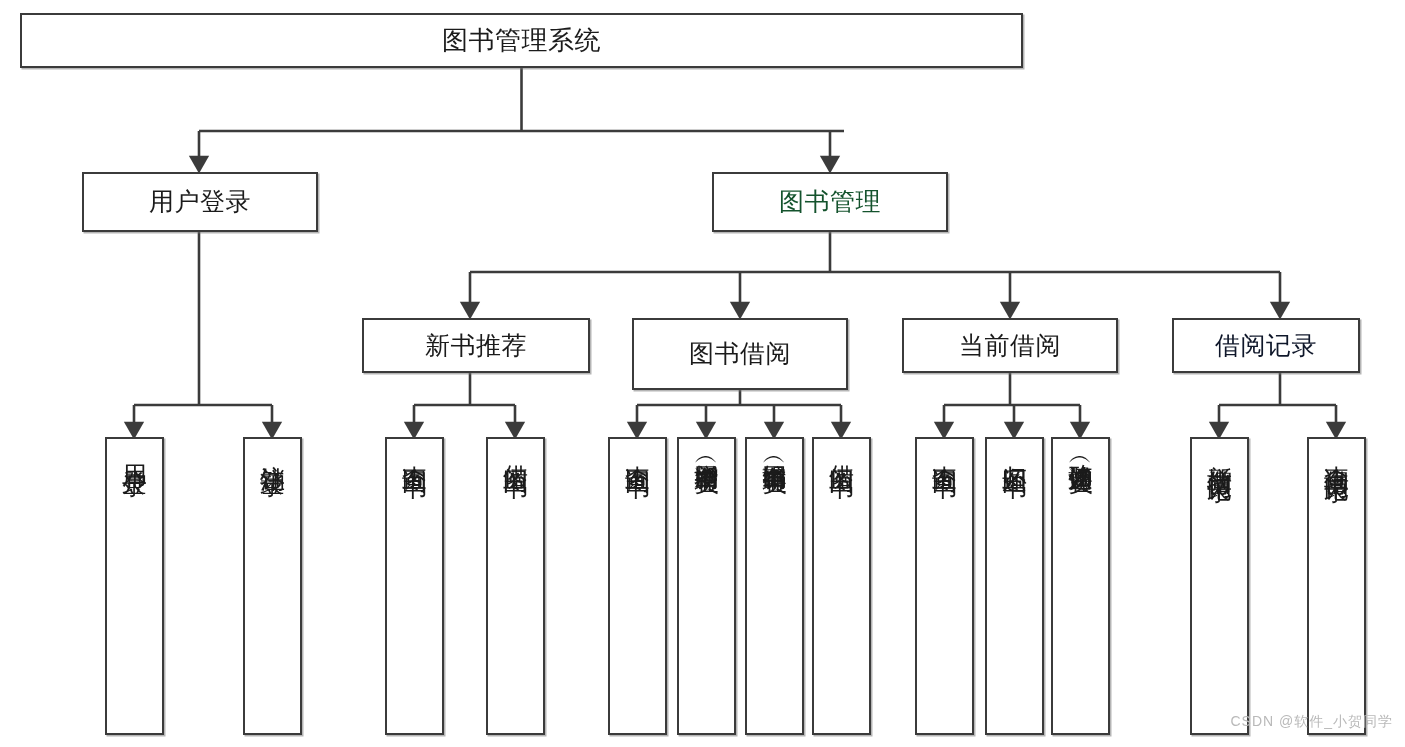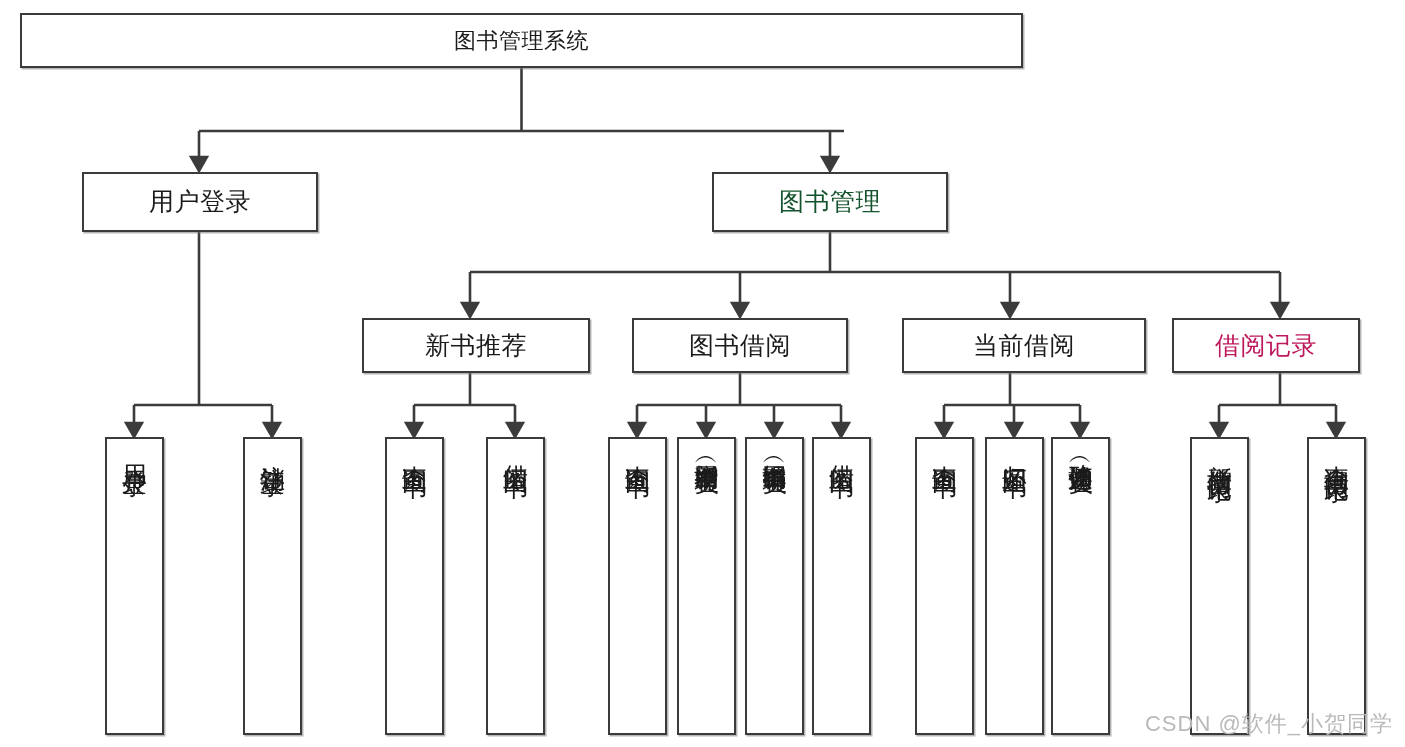--- a/index.html
+++ b/index.html
@@ -43,21 +43,21 @@
     text-align: center;
     line-height: 1.18;
     letter-spacing: 0.5px;
     white-space: nowrap;
   }
   
   .node.horiz .node-label {
     font-size: 25px;
   }
   .node.root .node-label {
-    font-size: 22px;
+    font-size: 26px;
   }
   
   .node.vert {
     align-items: flex-start;
     justify-content: center;
     padding-top: 6px;
   }
   .node.vert .node-label {
     writing-mode: vertical-rl;
     text-orientation: upright;
@@ -68,22 +68,22 @@
     height: auto;
     max-height: 100%;
   }
   .node.vert.tall .node-label {
     font-size: 24px;
     letter-spacing: 1px;
   }
   #watermark {
     position: absolute;
     right: 12px;
-    bottom: 8px;
-    font-size: 22px;
+    bottom: 16px;
+    font-size: 14px;
     color: #b9b9b9;
     letter-spacing: 1px;
     z-index: 5;
     white-space: nowrap;
     user-select: none;
   }
 </style>
 </head>
 <body>
 
@@ -148,27 +148,27 @@
   <div class="node horiz" style="left: 82px; top: 172px; width: 236px; height: 60px; border-color: rgb(59, 59, 59); background: rgb(255, 255, 255); color: rgb(27, 27, 27);">
     <span class="node-label">用户登录</span>
   </div>
   <div class="node horiz" style="left: 712px; top: 172px; width: 236px; height: 60px; border-color: rgb(59, 59, 59); background: rgb(255, 255, 255); color: #14532d;">
     <span class="node-label">图书管理</span>
   </div>
 
   <div class="node horiz" style="left: 362px; top: 318px; width: 228px; height: 55px; border-color: rgb(59, 59, 59); background: rgb(255, 255, 255); color: rgb(27, 27, 27);">
     <span class="node-label">新书推荐</span>
   </div>
-  <div class="node horiz" style="left: 632px; top: 318px; width: 216px; height: 55px; border-color: rgb(59, 59, 59); background: rgb(255, 255, 255); color: rgb(27, 27, 27);">
+  <div class="node horiz" style="left: 632px; top: 318px; width: 216px; height: 72px; border-color: rgb(59, 59, 59); background: rgb(255, 255, 255); color: rgb(27, 27, 27);">
     <span class="node-label">图书借阅</span>
   </div>
-  <div class="node horiz" style="left: 902px; top: 318px; width: 244px; height: 55px; border-color: rgb(59, 59, 59); background: rgb(255, 255, 255); color: rgb(27, 27, 27);">
+  <div class="node horiz" style="left: 902px; top: 318px; width: 216px; height: 55px; border-color: rgb(59, 59, 59); background: rgb(255, 255, 255); color: rgb(27, 27, 27);">
     <span class="node-label">当前借阅</span>
   </div>
-  <div class="node horiz" style="left: 1172px; top: 318px; width: 188px; height: 55px; border-color: rgb(59, 59, 59); background: rgb(255, 255, 255); color: #be185d;">
+  <div class="node horiz" style="left: 1172px; top: 318px; width: 188px; height: 55px; border-color: rgb(59, 59, 59); background: rgb(255, 255, 255); color: #0f172a;">
     <span class="node-label">借阅记录</span>
   </div>
 
   <div class="node vert" style="left: 105px; top: 437px; width: 59px; height: 298px; border-color: rgb(59, 59, 59); background: rgb(255, 255, 255); color: rgb(27, 27, 27);">
     <span class="node-label">用户登录</span>
   </div>
   <div class="node vert" style="left: 243px; top: 437px; width: 59px; height: 298px; border-color: rgb(59, 59, 59); background: rgb(255, 255, 255); color: rgb(27, 27, 27);">
     <span class="node-label">注销登录</span>
   </div>
   <div class="node vert" style="left: 385px; top: 437px; width: 59px; height: 298px; border-color: rgb(59, 59, 59); background: rgb(255, 255, 255); color: rgb(27, 27, 27);">

